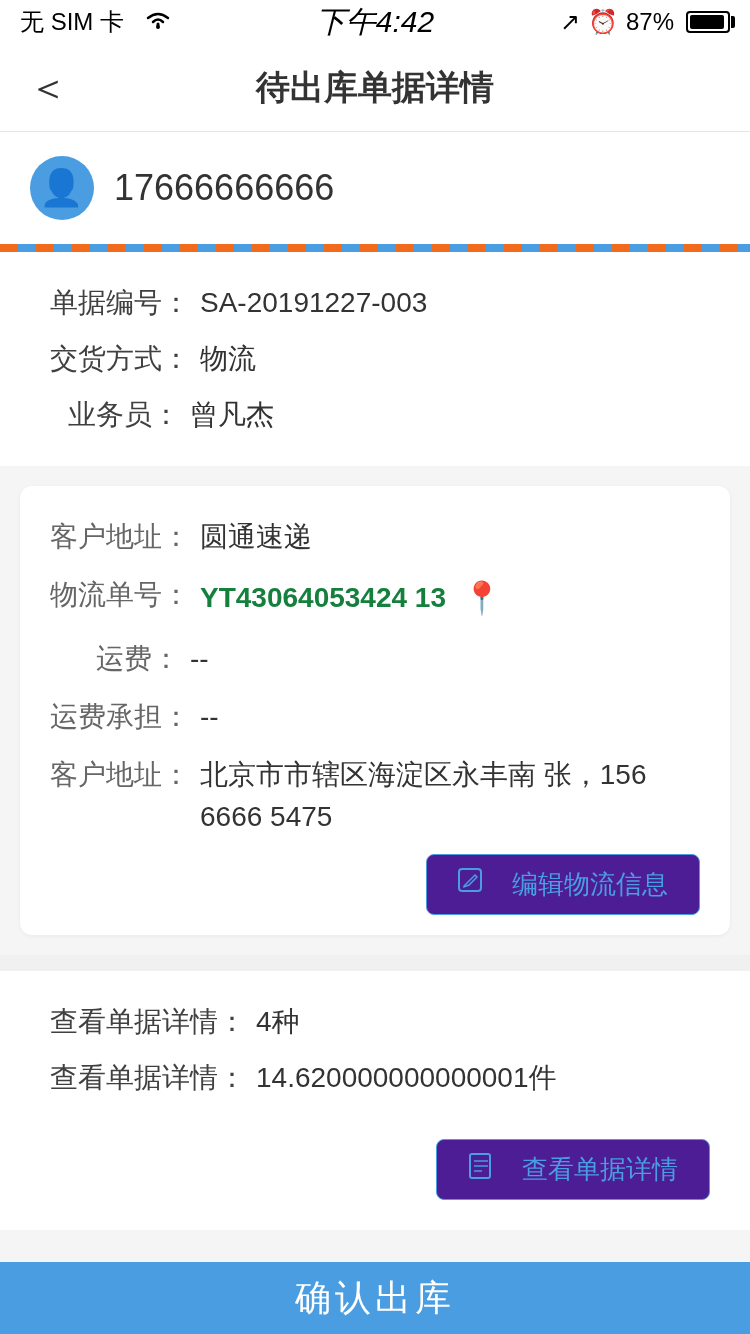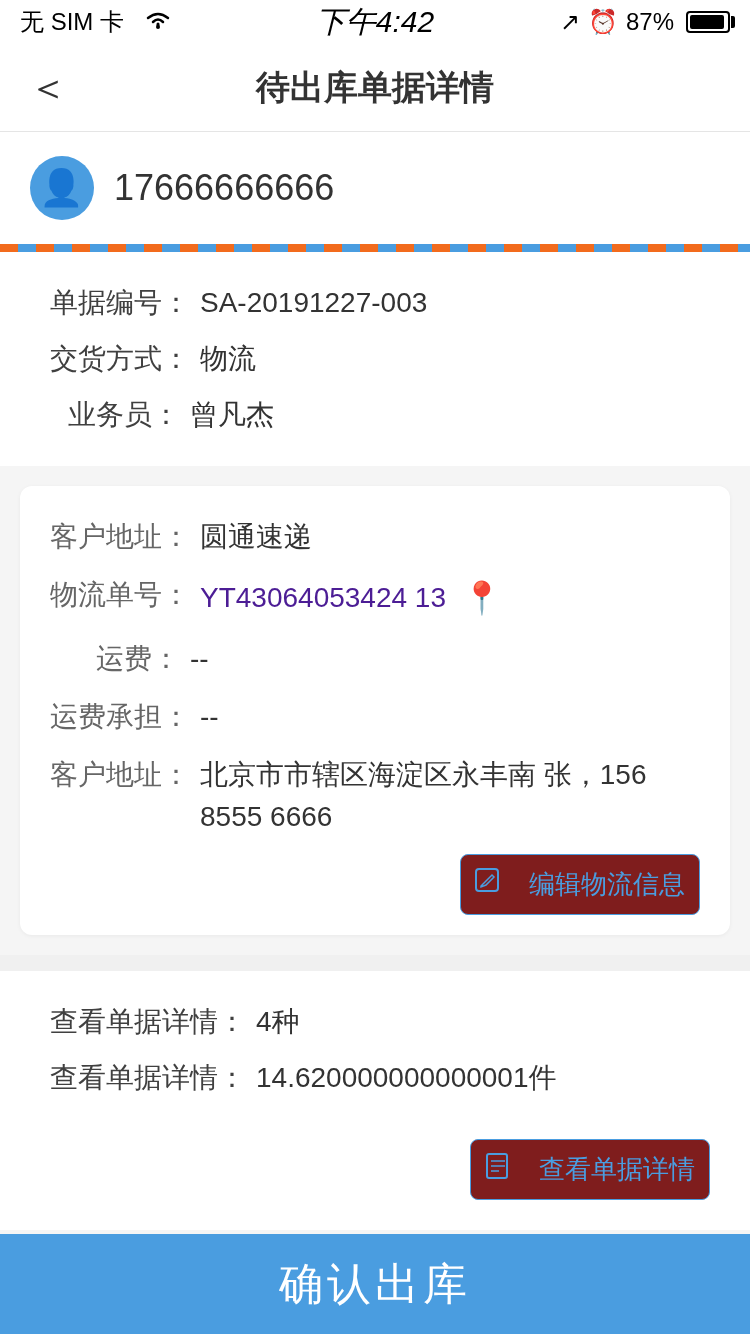--- a/index.html
+++ b/index.html
@@ -192,46 +192,47 @@
     .card-value {
       color: #333;
       flex: 1;
       padding-left: 10px;
     }
     .tracking-row {
       display: flex;
       align-items: center;
     }
     .tracking-number {
-      color: #4c1d95;
+      color: #15803d;
       padding-left: 10px;
+      font-weight: bold;
     }
     .location-icon {
       margin-left: 16px;
       color: #4a9de0;
       font-size: 32px;
     }
 
     .edit-logistics-btn {
       display: flex;
       align-items: center;
       justify-content: flex-end;
       margin-top: 10px;
     }
     .btn-outline {
       border: 1.5px solid #4a9de0;
       border-radius: 8px;
-      padding: 12px 14px;
+      padding: 12px 31px;
       color: #4a9de0;
       font-size: 26px;
       display: flex;
       align-items: center;
       gap: 28px;
       cursor: pointer;
-      background: #7f1d1d;
+      background: #4c1d95;
     }
     .btn-icon {
       font-size: 26px;
     }
 
     
     .section-divider {
       width: 750px;
       height: 16px;
       background: #f0f0f0;
@@ -262,25 +263,25 @@
     .confirm-btn-wrap {
       width: 750px;
       background: #4a9de0;
       padding: 0;
       position: fixed;
       bottom: 0;
       left: 0;
     }
     .confirm-btn {
       width: 100%;
-      height: 100px;
+      height: 72px;
       background: #4a9de0;
       border: none;
       color: #fff;
-      font-size: 44px;
+      font-size: 36px;
       font-weight: 500;
       letter-spacing: 4px;
       cursor: pointer;
       display: flex;
       align-items: center;
       justify-content: center;
     }
 
     .page-wrapper {
       padding-bottom: 100px;
@@ -358,21 +359,21 @@
     <div class="card-row">
       <span class="card-label">运费：</span>
       <span class="card-value">--</span>
     </div>
     <div class="card-row">
       <span class="card-label">运费承担：</span>
       <span class="card-value">--</span>
     </div>
     <div class="card-row">
       <span class="card-label">客户地址：</span>
-      <span class="card-value">北京市市辖区海淀区永丰南  张，156 8555 6666</span>
+      <span class="card-value">北京市市辖区海淀区永丰南  张，156 6666 5475</span>
     </div>
 
     <div class="edit-logistics-btn">
       <button class="btn-outline">
         <span class="btn-icon">
           <svg width="26" height="26" viewBox="0 0 26 26" fill="none">
             <rect x="1" y="1" width="22" height="22" rx="3" stroke="#4a9de0" stroke-width="2" fill="none"></rect>
             <path d="M6 18 L9 15 L17 7 L19 9 L11 17 L6 19 Z" stroke="#4a9de0" stroke-width="1.5" fill="none"></path>
           </svg>
         </span>

